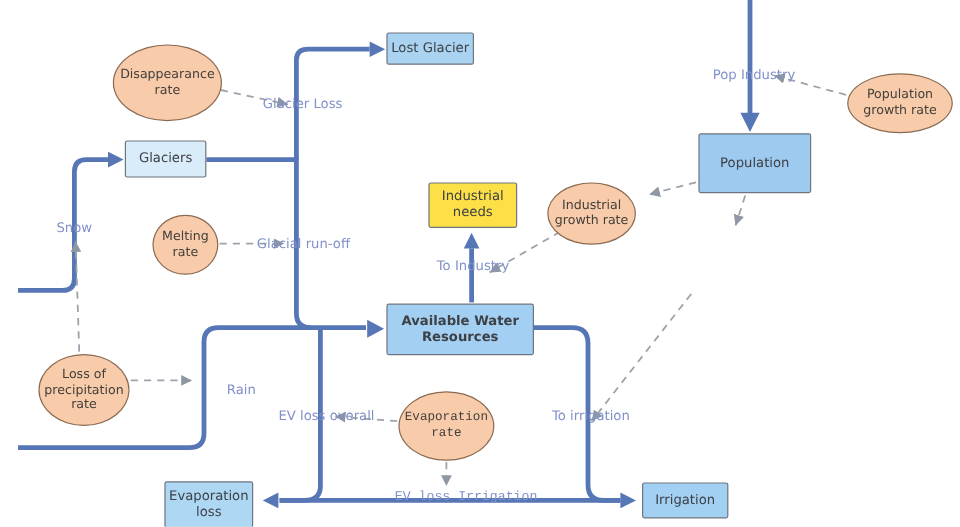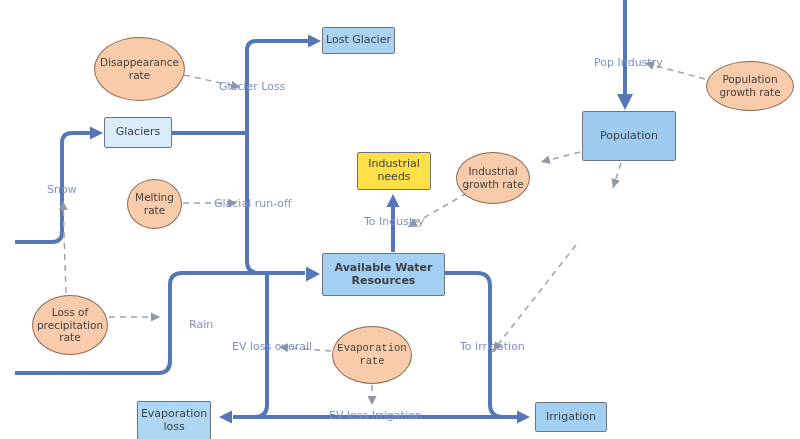--- a/index.html
+++ b/index.html
@@ -93,15 +93,15 @@
   <div class="ellipse" style="left:706px;top:61px;width:88px;height:50px;">Population growth rate</div>
 
   <span class="flabel" style="left:219px;top:80px;">Glacier Loss</span>
   <span class="flabel" style="left:47px;top:183px;">Snow</span>
   <span class="flabel" style="left:214px;top:197px;">Glacial run-off</span>
   <span class="flabel" style="left:594px;top:56px;">Pop Industry</span>
   <span class="flabel" style="left:364px;top:215px;">To Industry</span>
   <span class="flabel" style="left:157px;top:318px;margin-left:32px;">Rain</span>
   <span class="flabel" style="left:232px;top:340px;">EV loss overall</span>
   <span class="flabel" style="left:460px;top:340px;">To irrigation</span>
-  <span class="flabel" style="left:329px;top:409px;">EV loss Irrigation</span>
+  <span class="flabel" style="left:329px;top:409px;font-family:Liberation Mono, monospace;">EV loss Irrigation</span>
 
 </div>
 
 </body></html>

